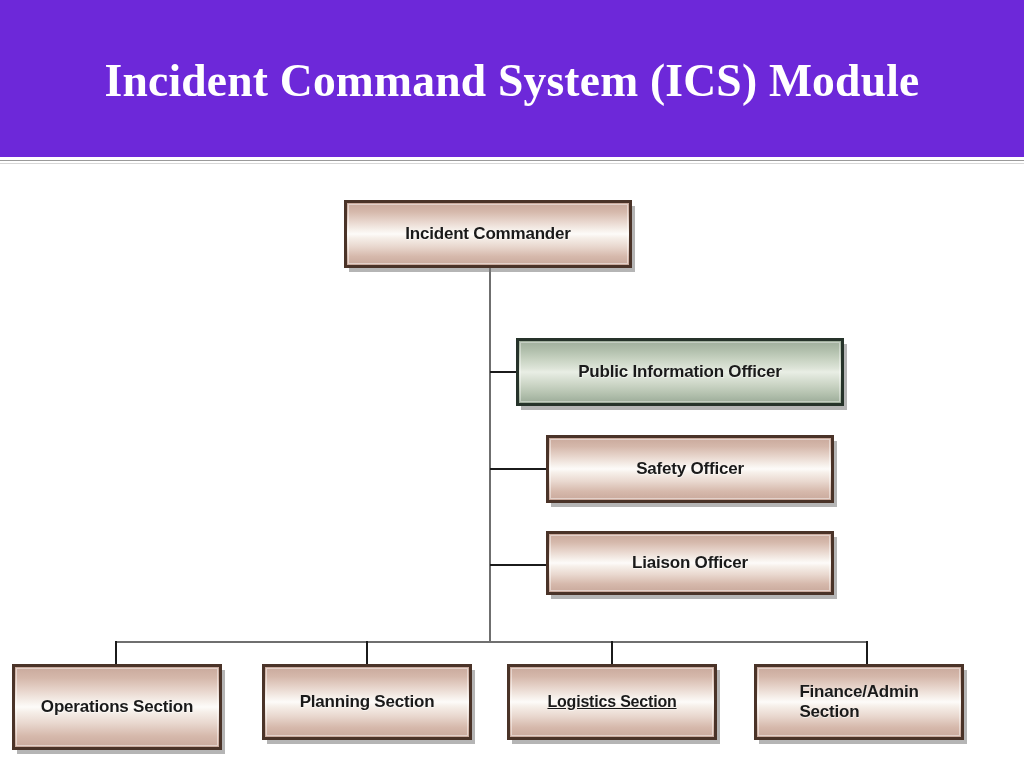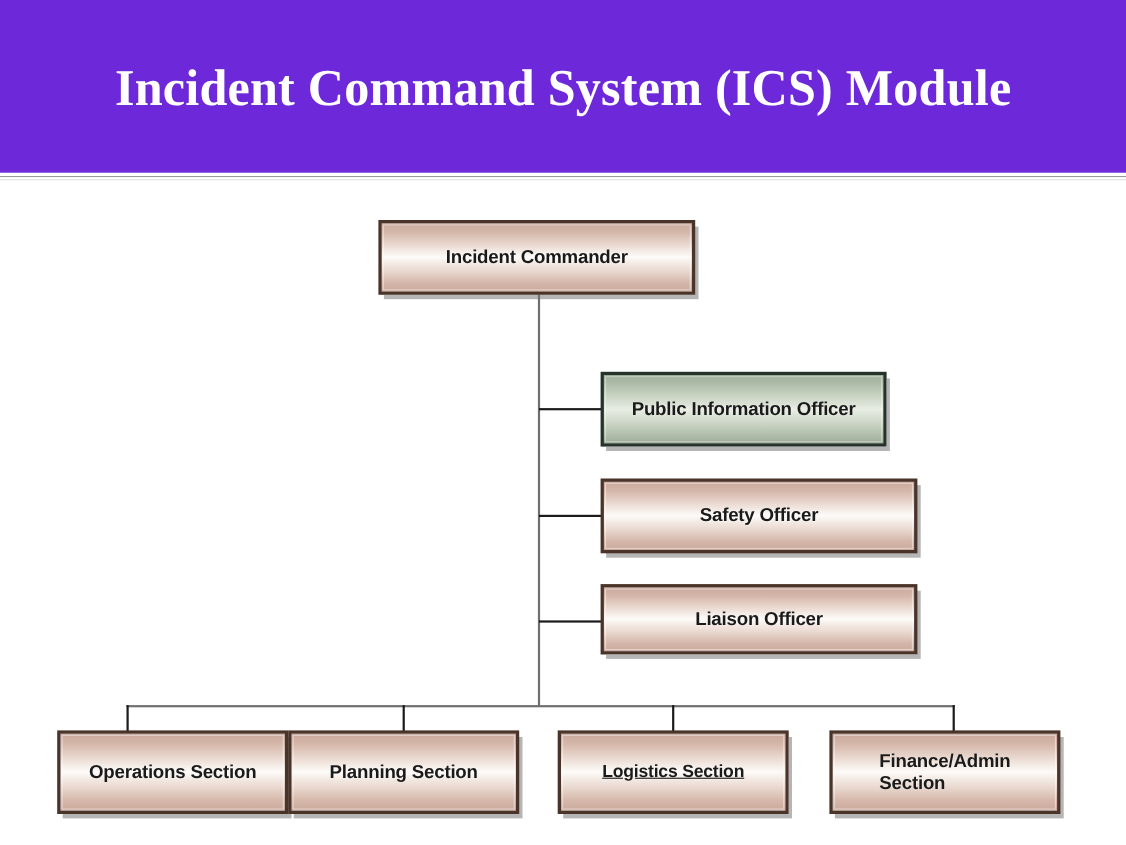--- a/index.html
+++ b/index.html
@@ -165,33 +165,33 @@
 
   <div class="conn-dark" style="left:115px; top:477px; width:2px; height:24px;"></div>
   <div class="conn-dark" style="left:366px; top:477px; width:2px; height:24px;"></div>
   <div class="conn-dark" style="left:611px; top:477px; width:2px; height:24px;"></div>
   <div class="conn-dark" style="left:866px; top:477px; width:2px; height:24px;"></div>
 
   <div class="node tan" style="left:344px; top:36px; width:288px; height:68px;">
     <span class="node-label" style="font-size:17px;">Incident Commander</span>
   </div>
 
-  <div class="node green" style="left:546px; top:174px; width:260px; height:68px;">
+  <div class="node green" style="left:516px; top:174px; width:328px; height:68px;">
     <span class="node-label" style="font-size:17px;">Public Information Officer</span>
   </div>
 
   <div class="node tan" style="left:546px; top:271px; width:288px; height:68px;">
     <span class="node-label" style="font-size:17px;">Safety Officer</span>
   </div>
 
   <div class="node tan" style="left:546px; top:367px; width:288px; height:64px;">
     <span class="node-label" style="font-size:17px;">Liaison Officer</span>
   </div>
 
-  <div class="node tan" style="left:12px; top:500px; width:210px; height:76px;margin-left:40px;">
+  <div class="node tan" style="left:12px; top:500px; width:210px; height:86px;">
     <span class="node-label" style="font-size:17px;">Operations Section</span>
   </div>
 
   <div class="node tan" style="left:262px; top:500px; width:210px; height:76px;">
     <span class="node-label" style="font-size:17px;">Planning Section</span>
   </div>
 
   <div class="node tan" style="left:507px; top:500px; width:210px; height:76px;">
     <span class="node-label" style="font-size:16px;text-decoration:underline;">Logistics Section</span>
   </div>

